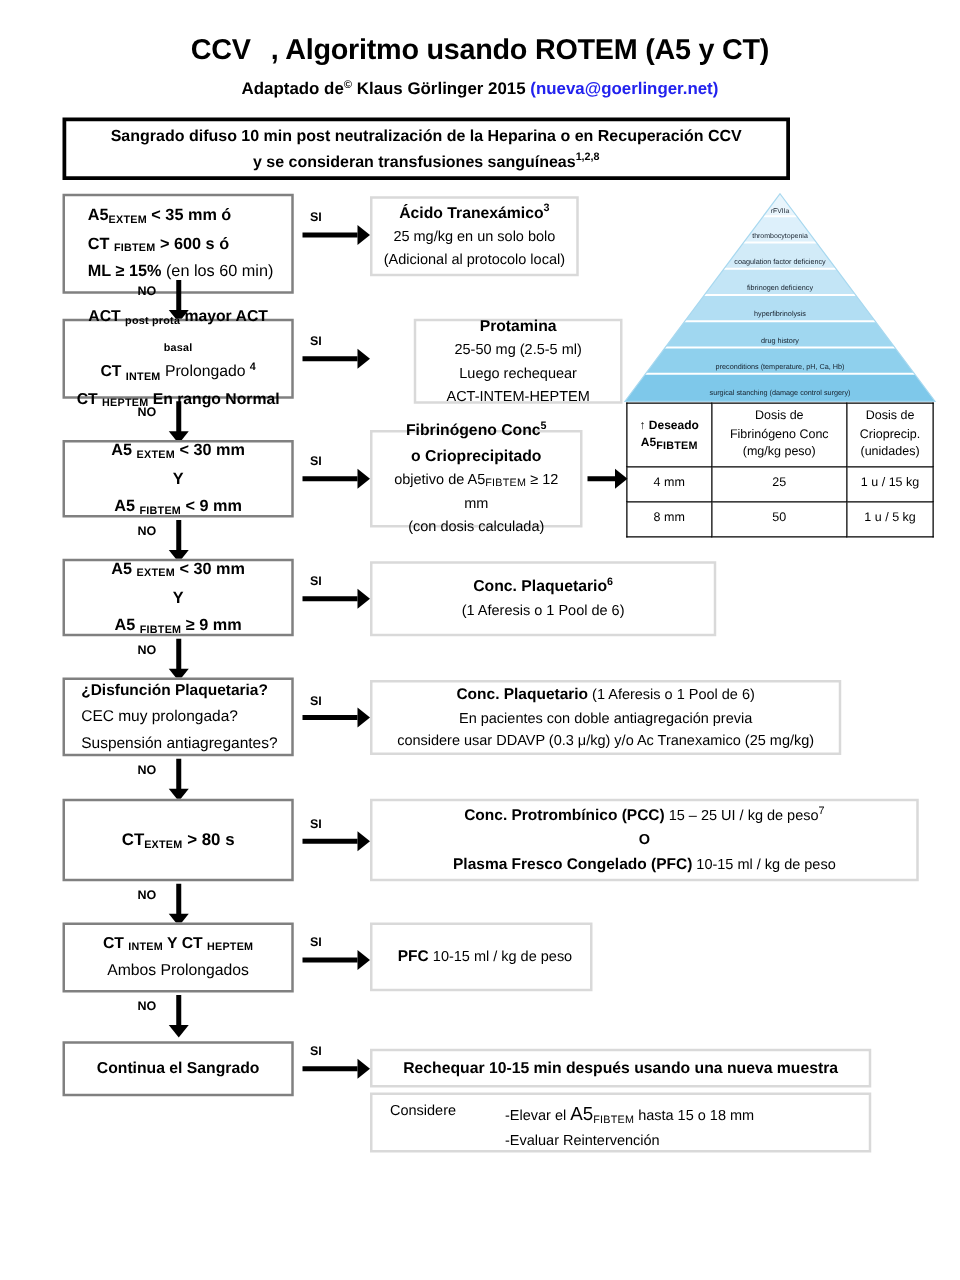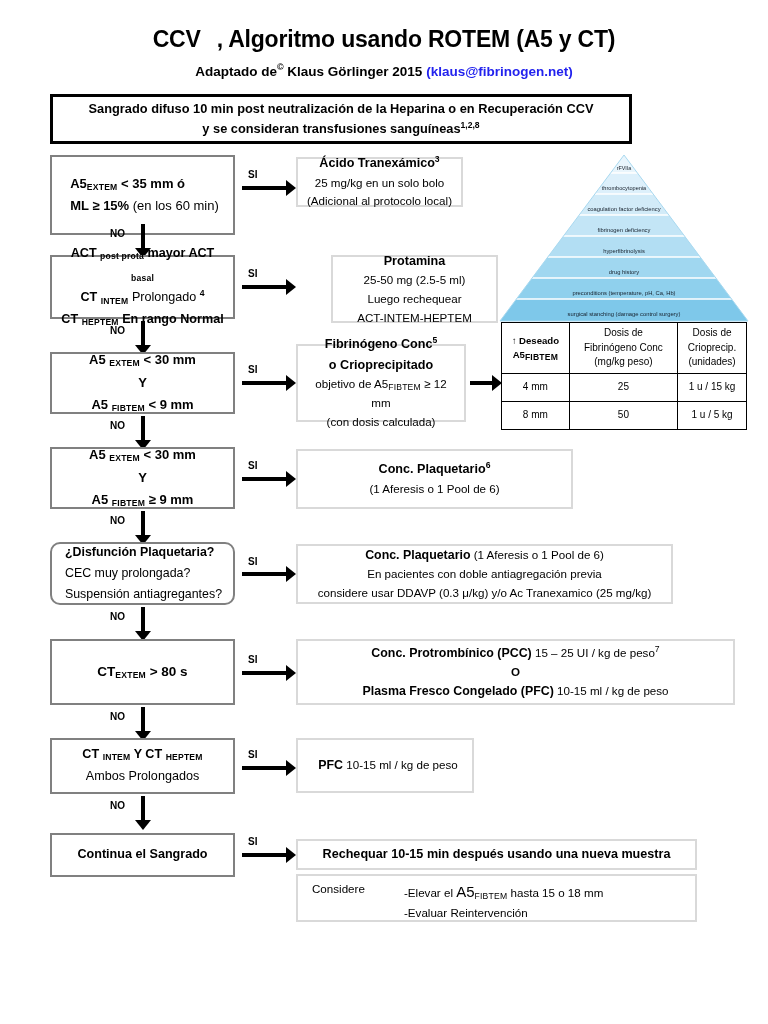--- a/index.html
+++ b/index.html
@@ -161,41 +161,42 @@
 </head>
 <body>
 
 <div id="canvas">
 
   <div class="abs" id="title">
     <span class="ccv">CCV</span><span>, Algoritmo usando ROTEM (A5 y CT)</span>
   </div>
 
   <div class="abs" id="subtitle">
-    <span>Adaptado de</span><span class="sup">©</span><span> Klaus Görlinger 2015 </span><span class="email">(klaus@fibrinogen.net)</span>
+    <span>Adaptado de</span><span class="sup">©</span><span> Klaus Görlinger 2015 </span><span class="email">(nueva@goerlinger.net)</span>
   </div>
 
   <div class="abs hdrbox" style="left:50px; top:94px; width:582px; height:50px;">
     <div class="inner">
       <div>Sangrado difuso 10 min post neutralización de la Heparina o en Recuperación CCV</div>
       <div><span>y se consideran transfusiones sanguíneas</span><span class="supn">1,2,8</span></div>
     </div>
   </div>
 
   <div class="abs decbox" style="left:50px; top:155px; width:185px; height:80px;">
     <div class="inner" style="text-align:left; padding-left:10px; font-weight:bold;">
       <div><span>A5</span><span class="sub">EXTEM</span><span> &lt; 35 mm   ó</span></div>
+      <div><span>CT </span><span class="sub">FIBTEM</span><span> &gt; 600 s    ó</span></div>
       <div><span>ML ≥ 15%</span><span style="font-weight:normal;"> (en los 60 min)</span></div>
     </div>
   </div>
   <div class="abs hline" style="left:242px; top:186px; width:44px;"></div>
   <div class="abs hhead" style="left:286px; top:180px;"></div>
   <div class="abs lbl" style="left:248px; top:169px;">SI</div>
 
-  <div class="abs actbox" style="left:296px; top:157px; width:167px; height:50px;">
+  <div class="abs actbox" style="left:296px; top:157px; width:167px; height:64px;">
     <div class="inner">
       <div class="b" style="font-size:12.6px;"><span>Ácido Tranexámico</span><span class="supn">3</span></div>
       <div>25 mg/kg en un solo bolo</div>
       <div>(Adicional al protocolo local)</div>
     </div>
   </div>
 
   <div class="abs vline" style="left:141px; top:224px; height:26px;"></div>
   <div class="abs vhead" style="left:135px; top:248px;"></div>
   <div class="abs lbl" style="left:110px; top:228px;">NO</div>
@@ -266,21 +267,21 @@
     <div class="inner">
       <div class="b" style="font-size:12.6px;"><span>Conc. Plaquetario</span><span class="supn">6</span></div>
       <div>(1 Aferesis  o 1 Pool de 6)</div>
     </div>
   </div>
 
   <div class="abs vline" style="left:141px; top:511px; height:26px;"></div>
   <div class="abs vhead" style="left:135px; top:535px;"></div>
   <div class="abs lbl" style="left:110px; top:515px;">NO</div>
 
-  <div class="abs decbox" style="left:50px; top:542px; width:185px; height:63px;border-radius:10px;">
+  <div class="abs decbox" style="left:50px; top:542px; width:185px; height:63px;">
     <div class="inner" style="text-align:left; padding-left:8px; font-size:12.4px;">
       <div class="b">¿Disfunción Plaquetaria?</div>
       <div>CEC muy prolongada?</div>
       <div>Suspensión  antiagregantes?</div>
     </div>
   </div>
   <div class="abs hline" style="left:242px; top:572px; width:44px;"></div>
   <div class="abs hhead" style="left:286px; top:566px;"></div>
   <div class="abs lbl" style="left:248px; top:556px;">SI</div>
 

